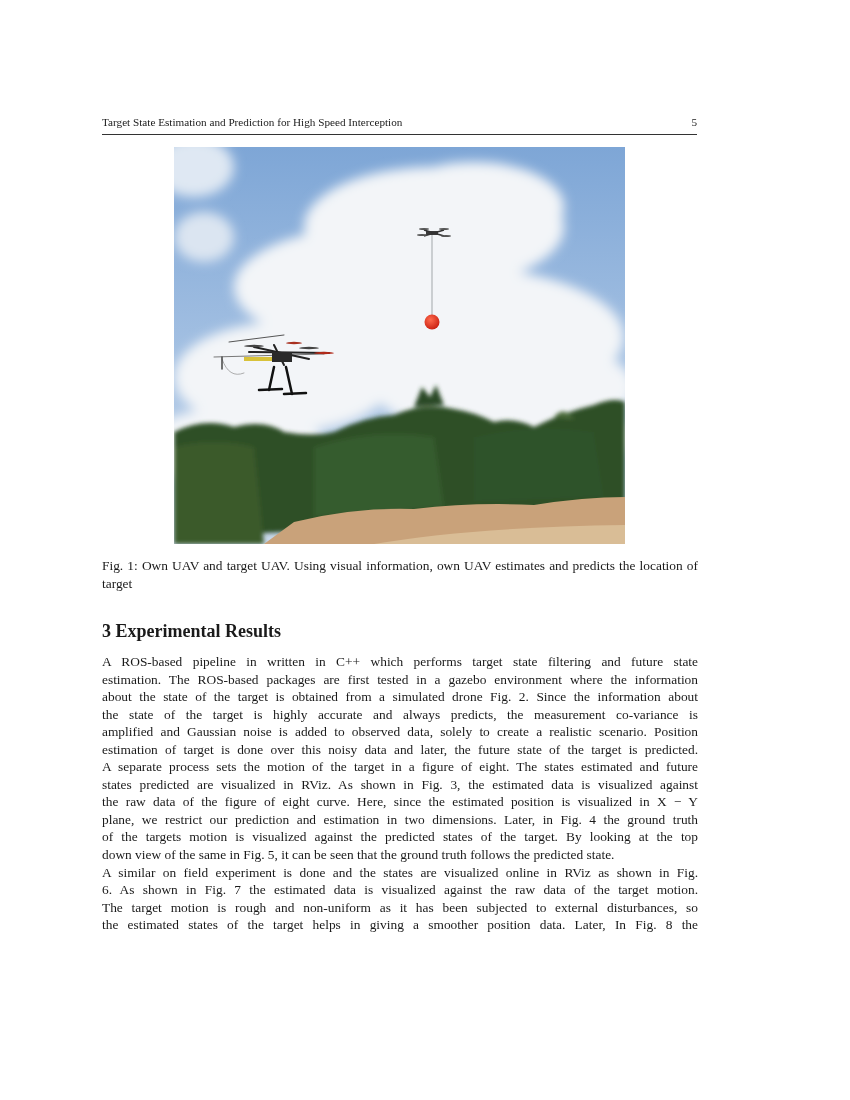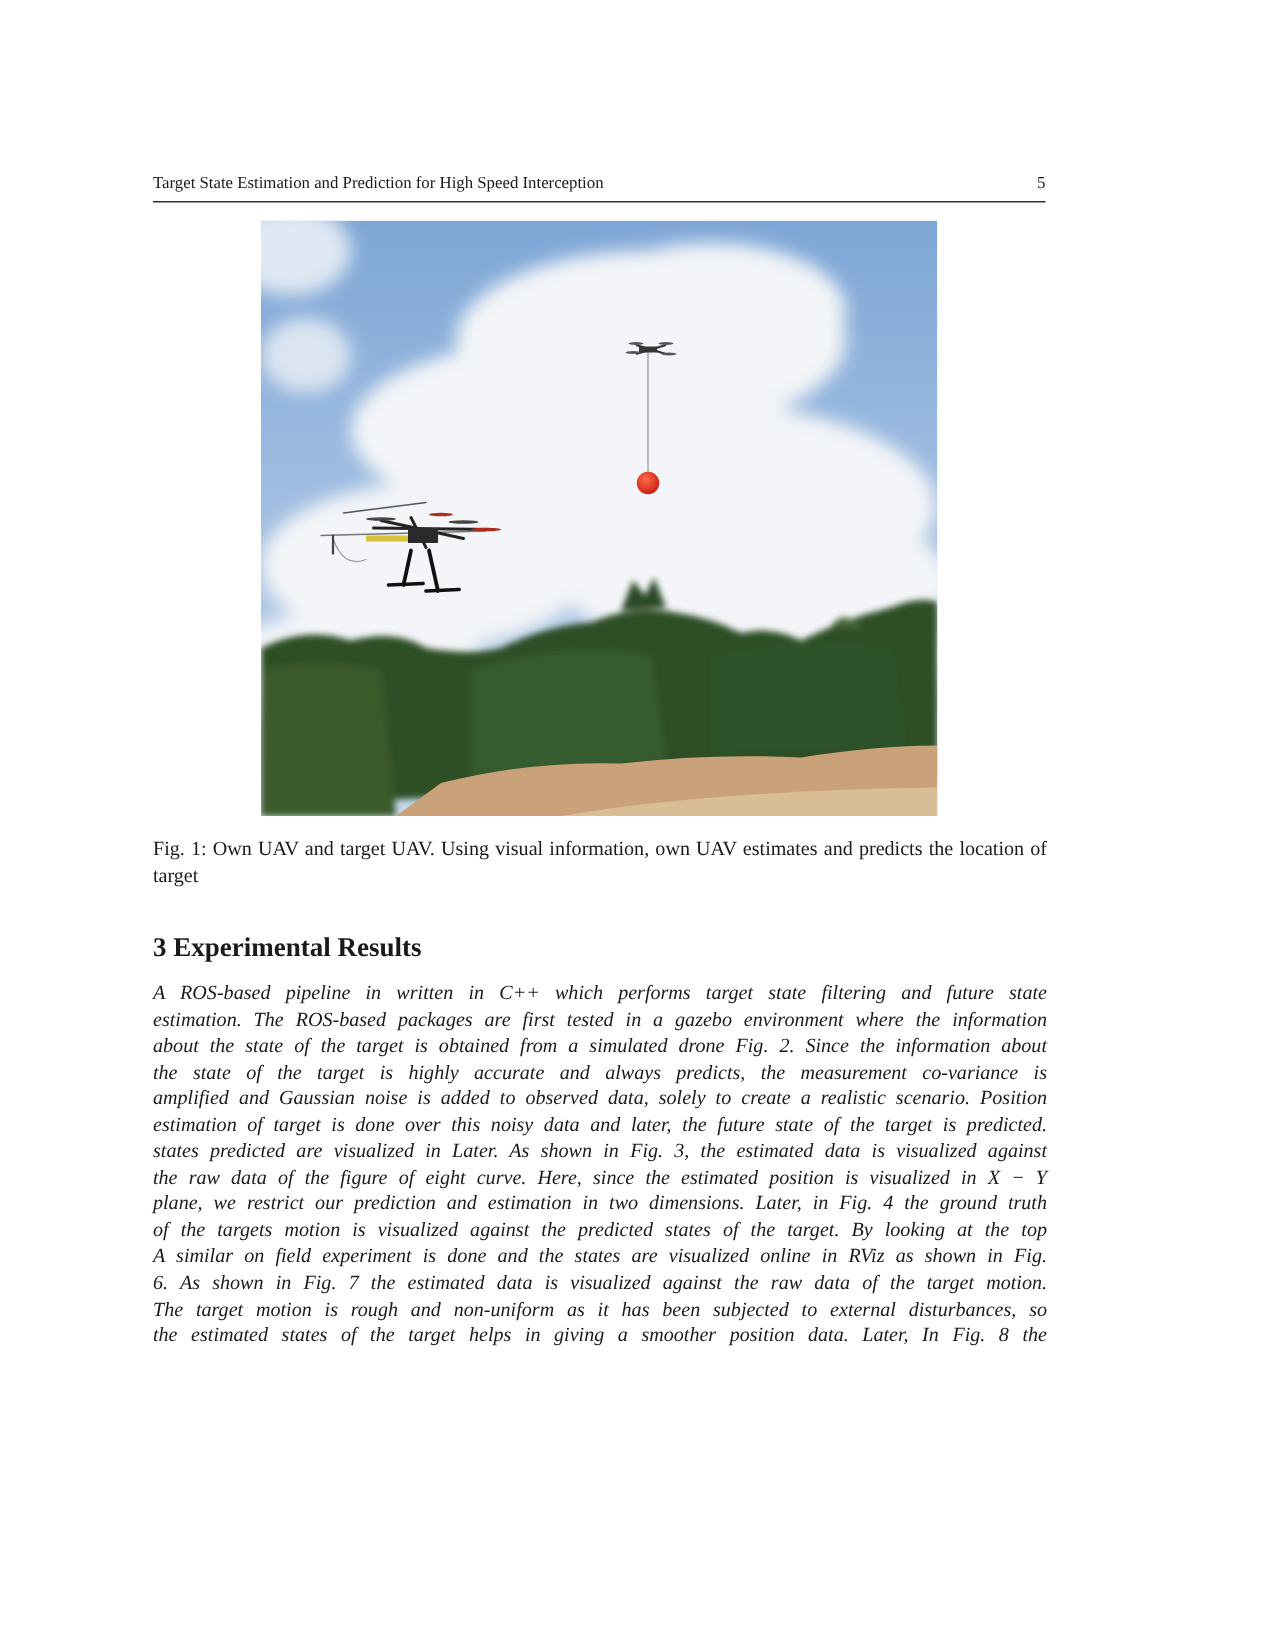--- a/index.html
+++ b/index.html
@@ -18,21 +18,21 @@
 
   .caption { position: absolute; left: 102px; top: 541px; width: 596px;
              font-family: "Liberation Serif", serif; font-size: 13.4px; line-height: 18px;
              text-align: justify; text-align-last: left; }
 
   .section-heading { position: absolute; left: 102px; top: 605px;
                      font-family: "Liberation Serif", serif; font-weight: bold; font-size: 18px; }
 
   .body-text { position: absolute; left: 102px; top: 637px; width: 596px;
                font-family: "Liberation Serif", serif; font-size: 13.4px; line-height: 17.55px;
-               text-align: justify; font-style: italic; }
+               text-align: justify; }
   .body-text .line { display: block; text-align: justify; text-align-last: justify; white-space: nowrap; height: 17.55px; }
   .body-text .line.last { text-align-last: left; }
 </style>
 </head>
 <body>
 
 <div class="page">
 
   <div class="running-head">
     <span class="title">Target State Estimation and Prediction for High Speed Interception</span>
@@ -131,23 +131,25 @@
     <span>Experimental Results</span>
   </div>
 
   <div class="body-text">
     <span class="line">A ROS-based pipeline in written in C++ which performs target state filtering and future state</span>
     <span class="line">estimation. The ROS-based packages are first tested in a gazebo environment where the information</span>
     <span class="line">about the state of the target is obtained from a simulated drone Fig. 2. Since the information about</span>
     <span class="line">the state of the target is highly accurate and always predicts, the measurement co-variance is</span>
     <span class="line">amplified and Gaussian noise is added to observed data, solely to create a realistic scenario. Position</span>
     <span class="line">estimation of target is done over this noisy data and later, the future state of the target is predicted.</span>
-    <span class="line">states predicted are visualized in Later. As shown in Fig. 3, the estimated data is visualized against</span>
+    <span class="line">A separate process sets the motion of the target in a figure of eight. The states estimated and future</span>
+    <span class="line">states predicted are visualized in RViz. As shown in Fig. 3, the estimated data is visualized against</span>
     <span class="line">the raw data of the figure of eight curve. Here, since the estimated position is visualized in X − Y</span>
     <span class="line">plane, we restrict our prediction and estimation in two dimensions. Later, in Fig. 4 the ground truth</span>
     <span class="line">of the targets motion is visualized against the predicted states of the target. By looking at the top</span>
+    <span class="line last">down view of the same in Fig. 5, it can be seen that the ground truth follows the predicted state.</span>
     <span class="line">A similar on field experiment is done and the states are visualized online in RViz as shown in Fig.</span>
     <span class="line">6. As shown in Fig. 7 the estimated data is visualized against the raw data of the target motion.</span>
     <span class="line">The target motion is rough and non-uniform as it has been subjected to external disturbances, so</span>
     <span class="line">the estimated states of the target helps in giving a smoother position data. Later, In Fig. 8 the</span>
   </div>
 
 </div>
 
 </body></html>

